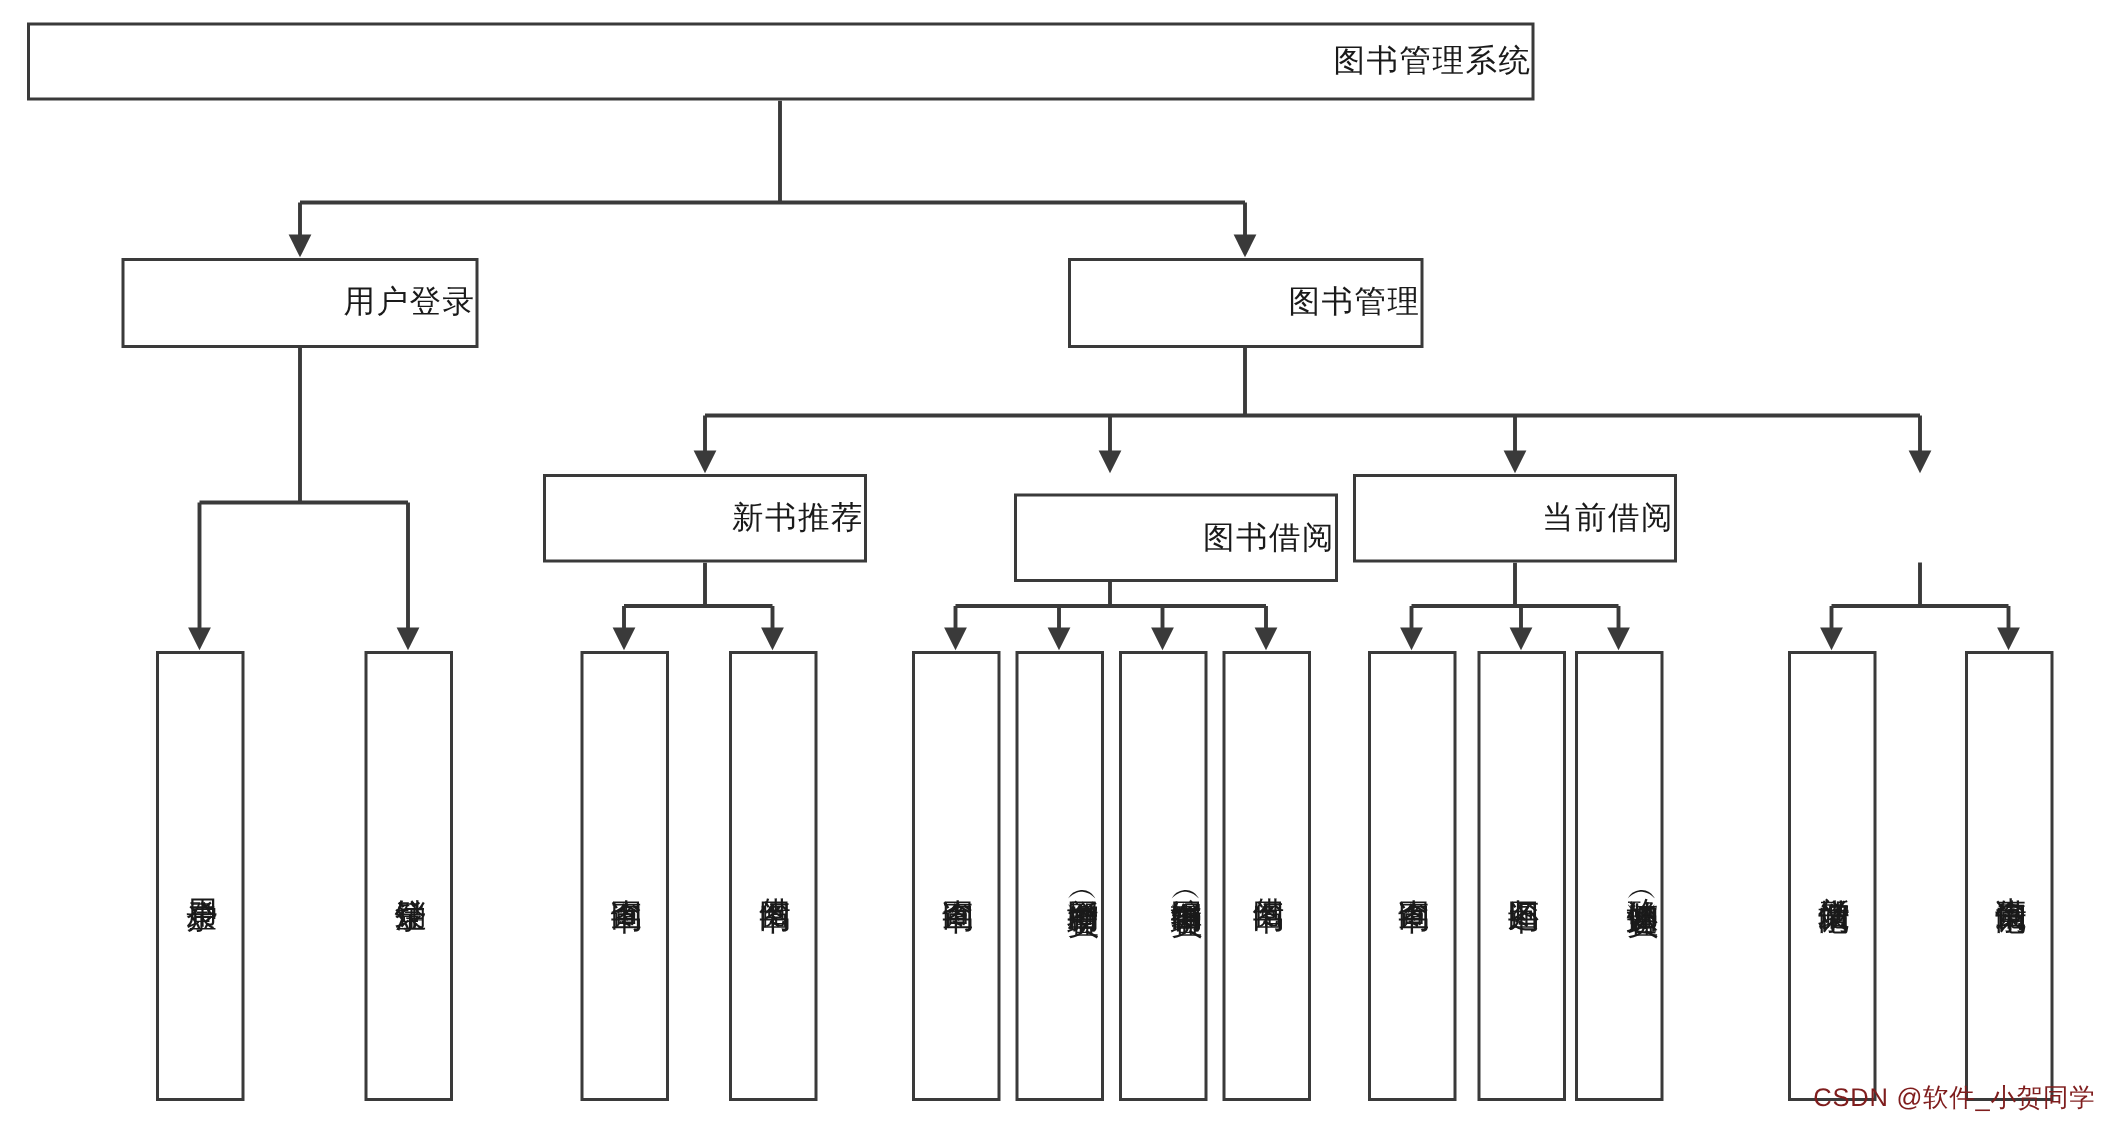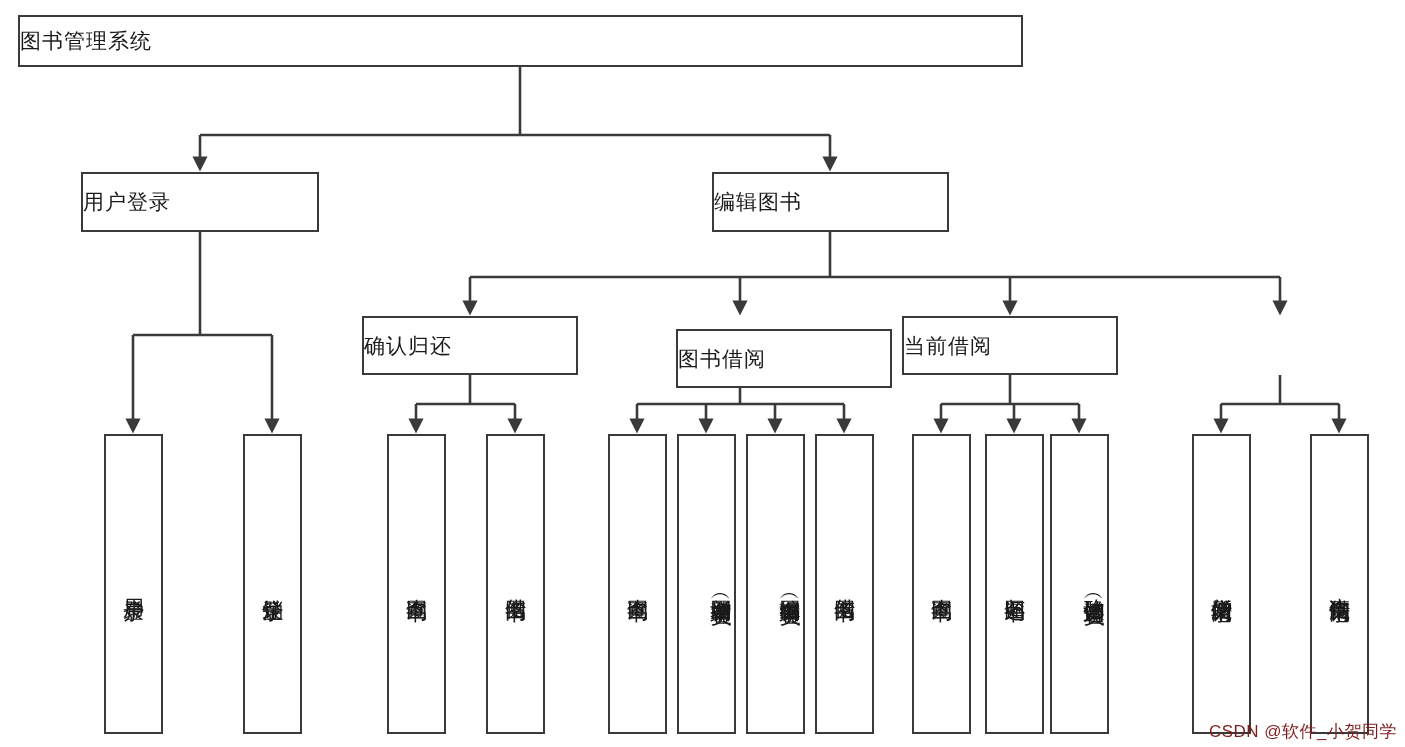--- a/index.html
+++ b/index.html
@@ -27,21 +27,21 @@
     height: 747px;
     pointer-events: none;
   }
   .node {
     position: absolute;
     box-sizing: border-box;
     background: #ffffff;
     border: 2px solid #3a3a3a;
     display: flex;
     align-items: center;
-    justify-content: flex-start;
+    justify-content: flex-end;
     color: #1a1a1a;
   }
   .node-h {
     font-size: 21px;
     letter-spacing: 1px;
     line-height: 1.2;
     white-space: nowrap;
   }
   .node-v {
     font-size: 21px;
@@ -125,25 +125,25 @@
   </svg>
 
   <div class="node node-h" style="left:18px; top:15px; width:1005px; height:52px;">
     <span>图书管理系统</span>
   </div>
 
   <div class="node node-h" style="left:81px; top:172px; width:238px; height:60px;">
     <span>用户登录</span>
   </div>
   <div class="node node-h" style="left:712px; top:172px; width:237px; height:60px;">
-    <span>编辑图书</span>
+    <span>图书管理</span>
   </div>
 
   <div class="node node-h" style="left:362px; top:316px; width:216px; height:59px;">
-    <span>确认归还</span>
+    <span>新书推荐</span>
   </div>
   <div class="node node-h" style="left:632px; top:329px; width:216px; height:59px;margin-left:44px;">
     <span>图书借阅</span>
   </div>
   <div class="node node-h" style="left:902px; top:316px; width:216px; height:59px;">
     <span>当前借阅</span>
   </div>
 
   <div class="node node-v centered" style="left:104px; top:434px; width:59px; height:300px;">
     <span>用户登录</span>

